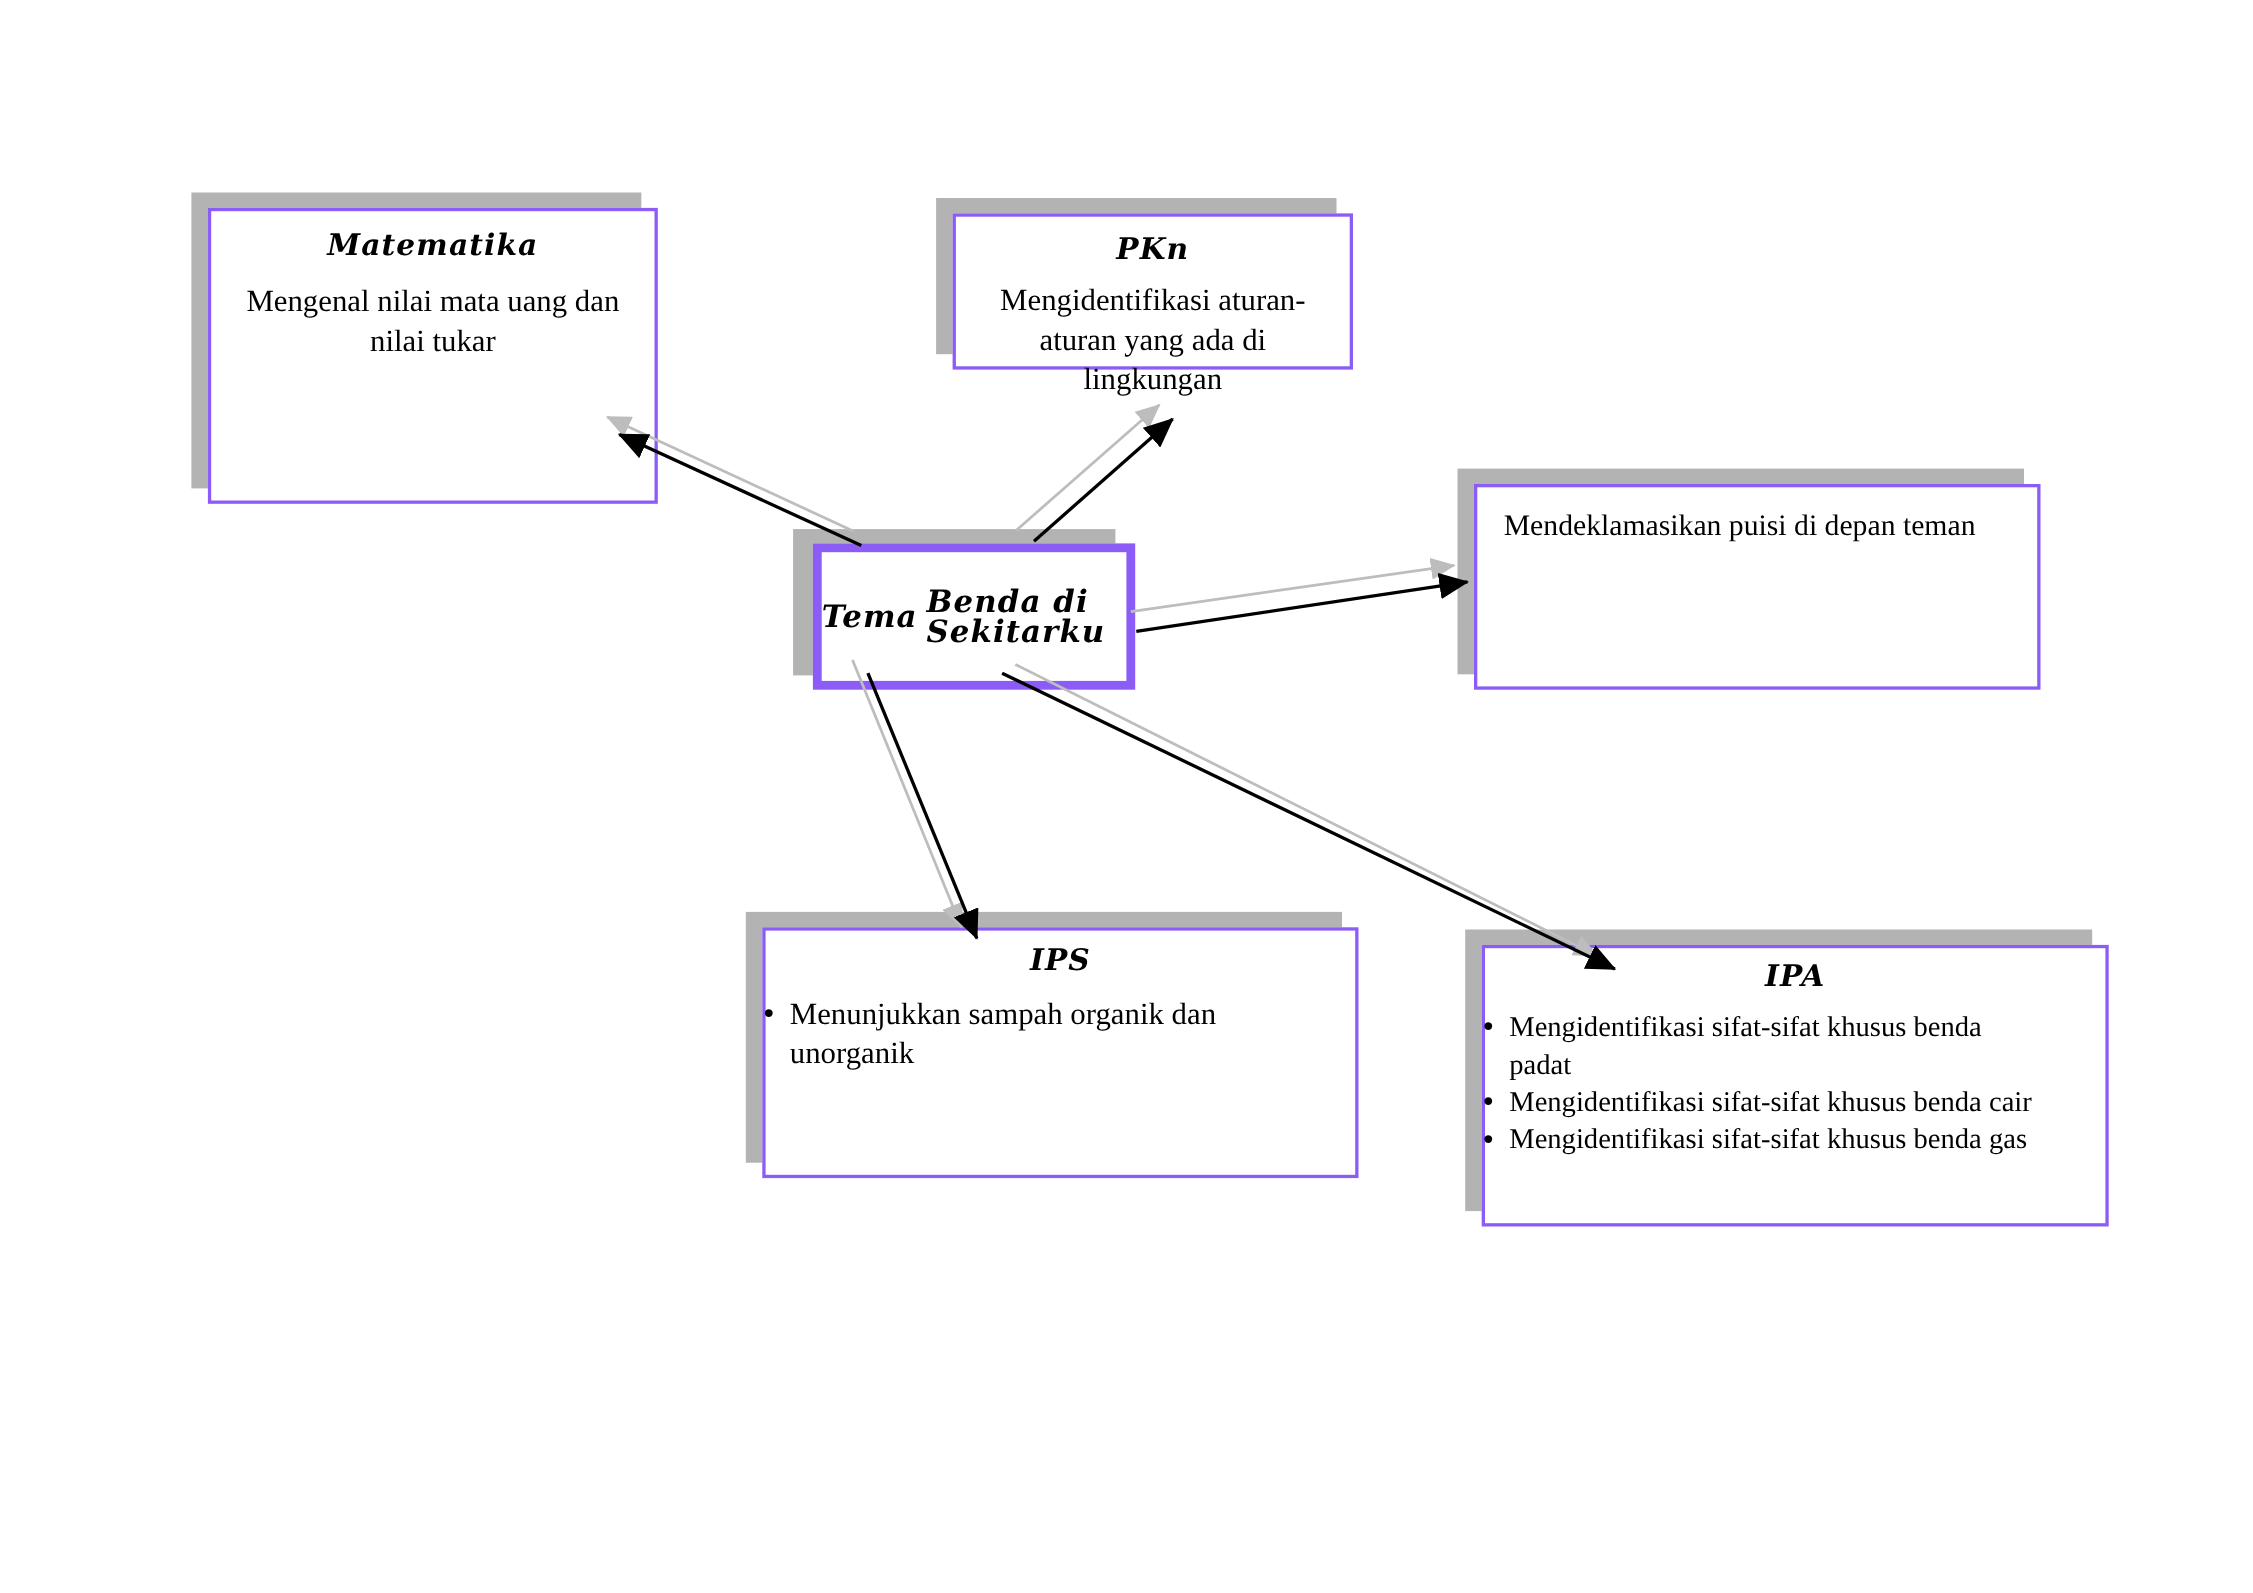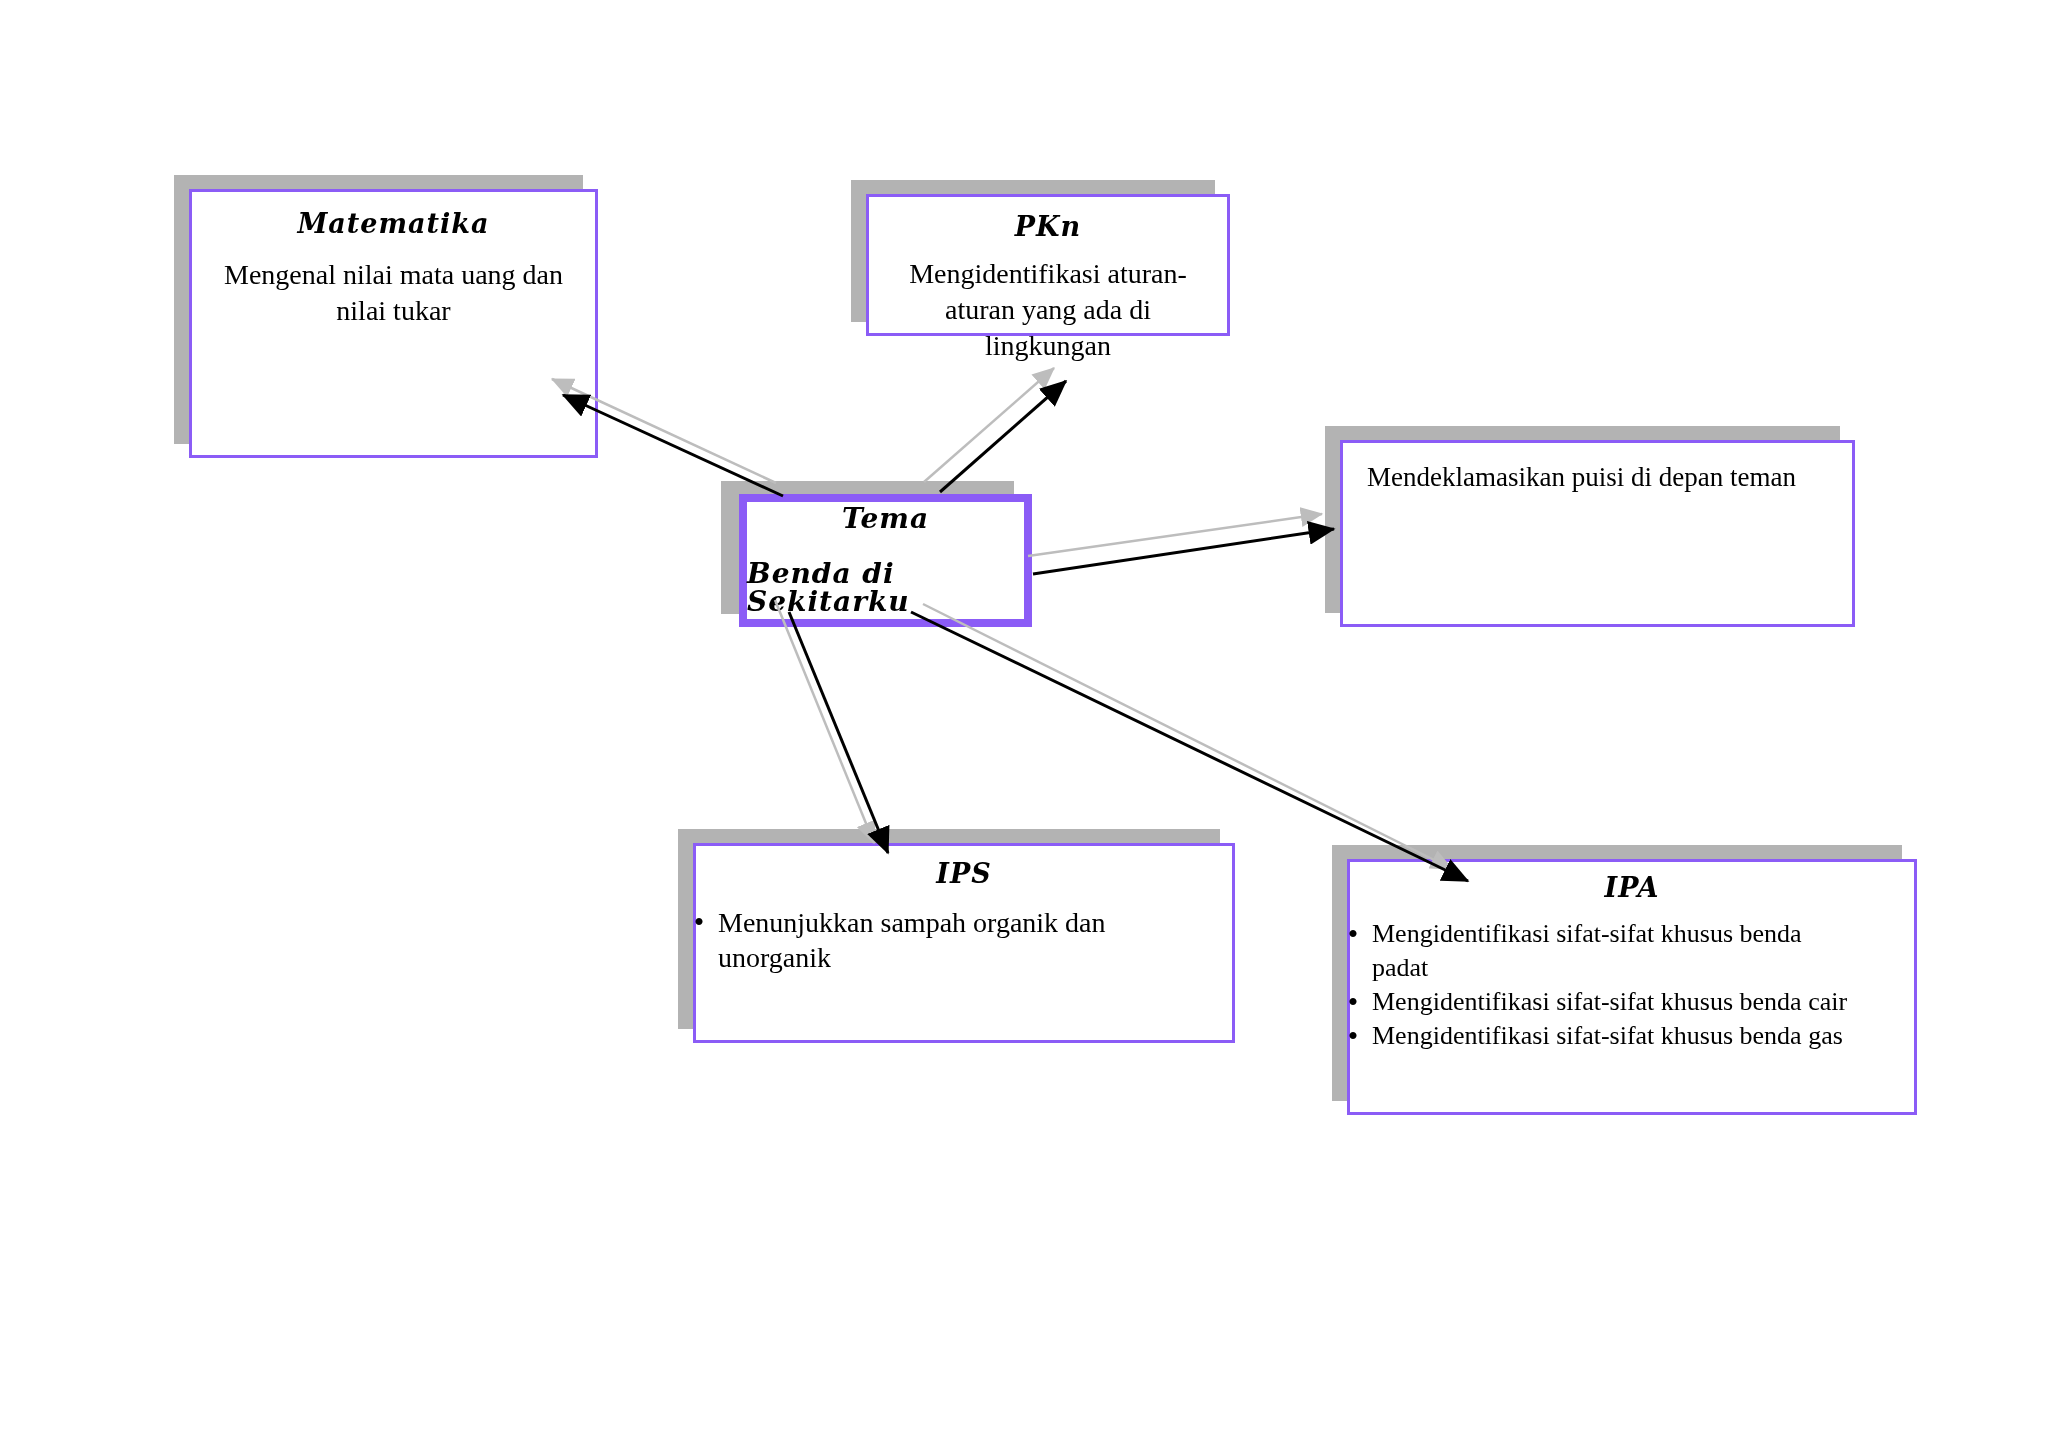--- a/index.html
+++ b/index.html
@@ -42,31 +42,31 @@
   .box-pkn .node-body  { margin-top: 14px; line-height: 36px; }
   
   .box-bindonesia { left: 1340px; top: 440px; width: 515px; height: 187px; }
   .box-bindonesia .node-title { margin-top: 12px; }
   .box-bindonesia .node-body  { margin-top: 16px; text-align: left; padding-left: 24px; font-size: 27px; }
   
   .box-tema {
     left: 739px; top: 494px; width: 293px; height: 133px;
     border-width: 8px;
     box-shadow: -18px -13px 0 #b3b3b3;
-    display: flex; flex-direction: column; align-items: center; justify-content: center;
-    gap: 27px;
+    display: flex; flex-direction: row; align-items: center; justify-content: center;
+    gap: 8px;
   }
   .box-tema .tema-line {
     font-family: "DejaVu Serif", serif;
     font-style: italic; font-weight: bold;
     font-size: 28px; line-height: 28px;
     letter-spacing: 1px;
   }
   
-  .box-ips { left: 693px; top: 843px; width: 542px; height: 200px; }
+  .box-ips { left: 693px; top: 843px; width: 542px; height: 228px; }
   .box-ips .node-title { margin-top: 12px; }
   .box-ips .bullet-list { margin-top: 16px; }
   .box-ips .bullet-text { width: 400px; font-size: 28px; line-height: 35px; }
   
   .box-ipa { left: 1347px; top: 859px; width: 570px; height: 256px; }
   .box-ipa .node-title { margin-top: 10px; }
   .box-ipa .bullet-list { margin-top: 14px; }
   .box-ipa .bullet-text { width: 483px; font-size: 26px; line-height: 34px; }
   
   .bullet-list { display: flex; flex-direction: column; }

